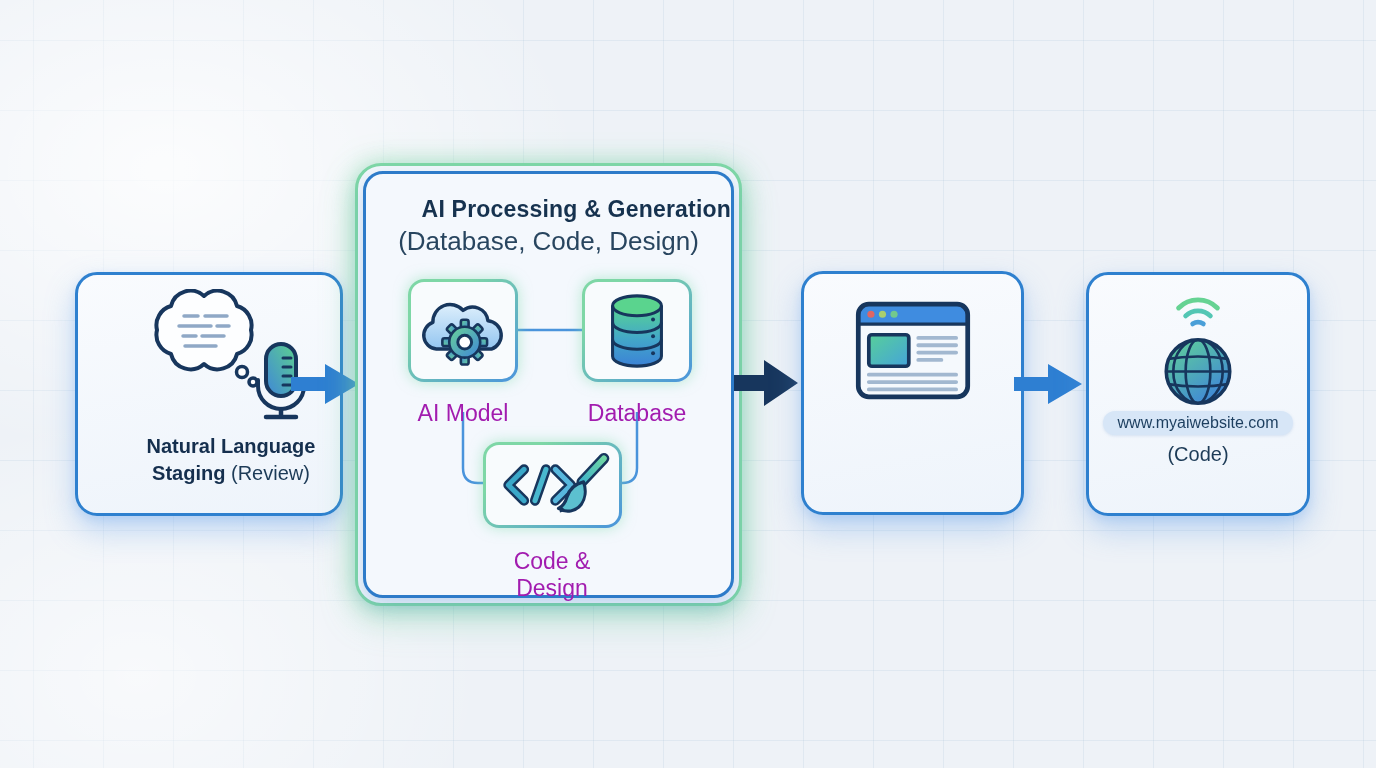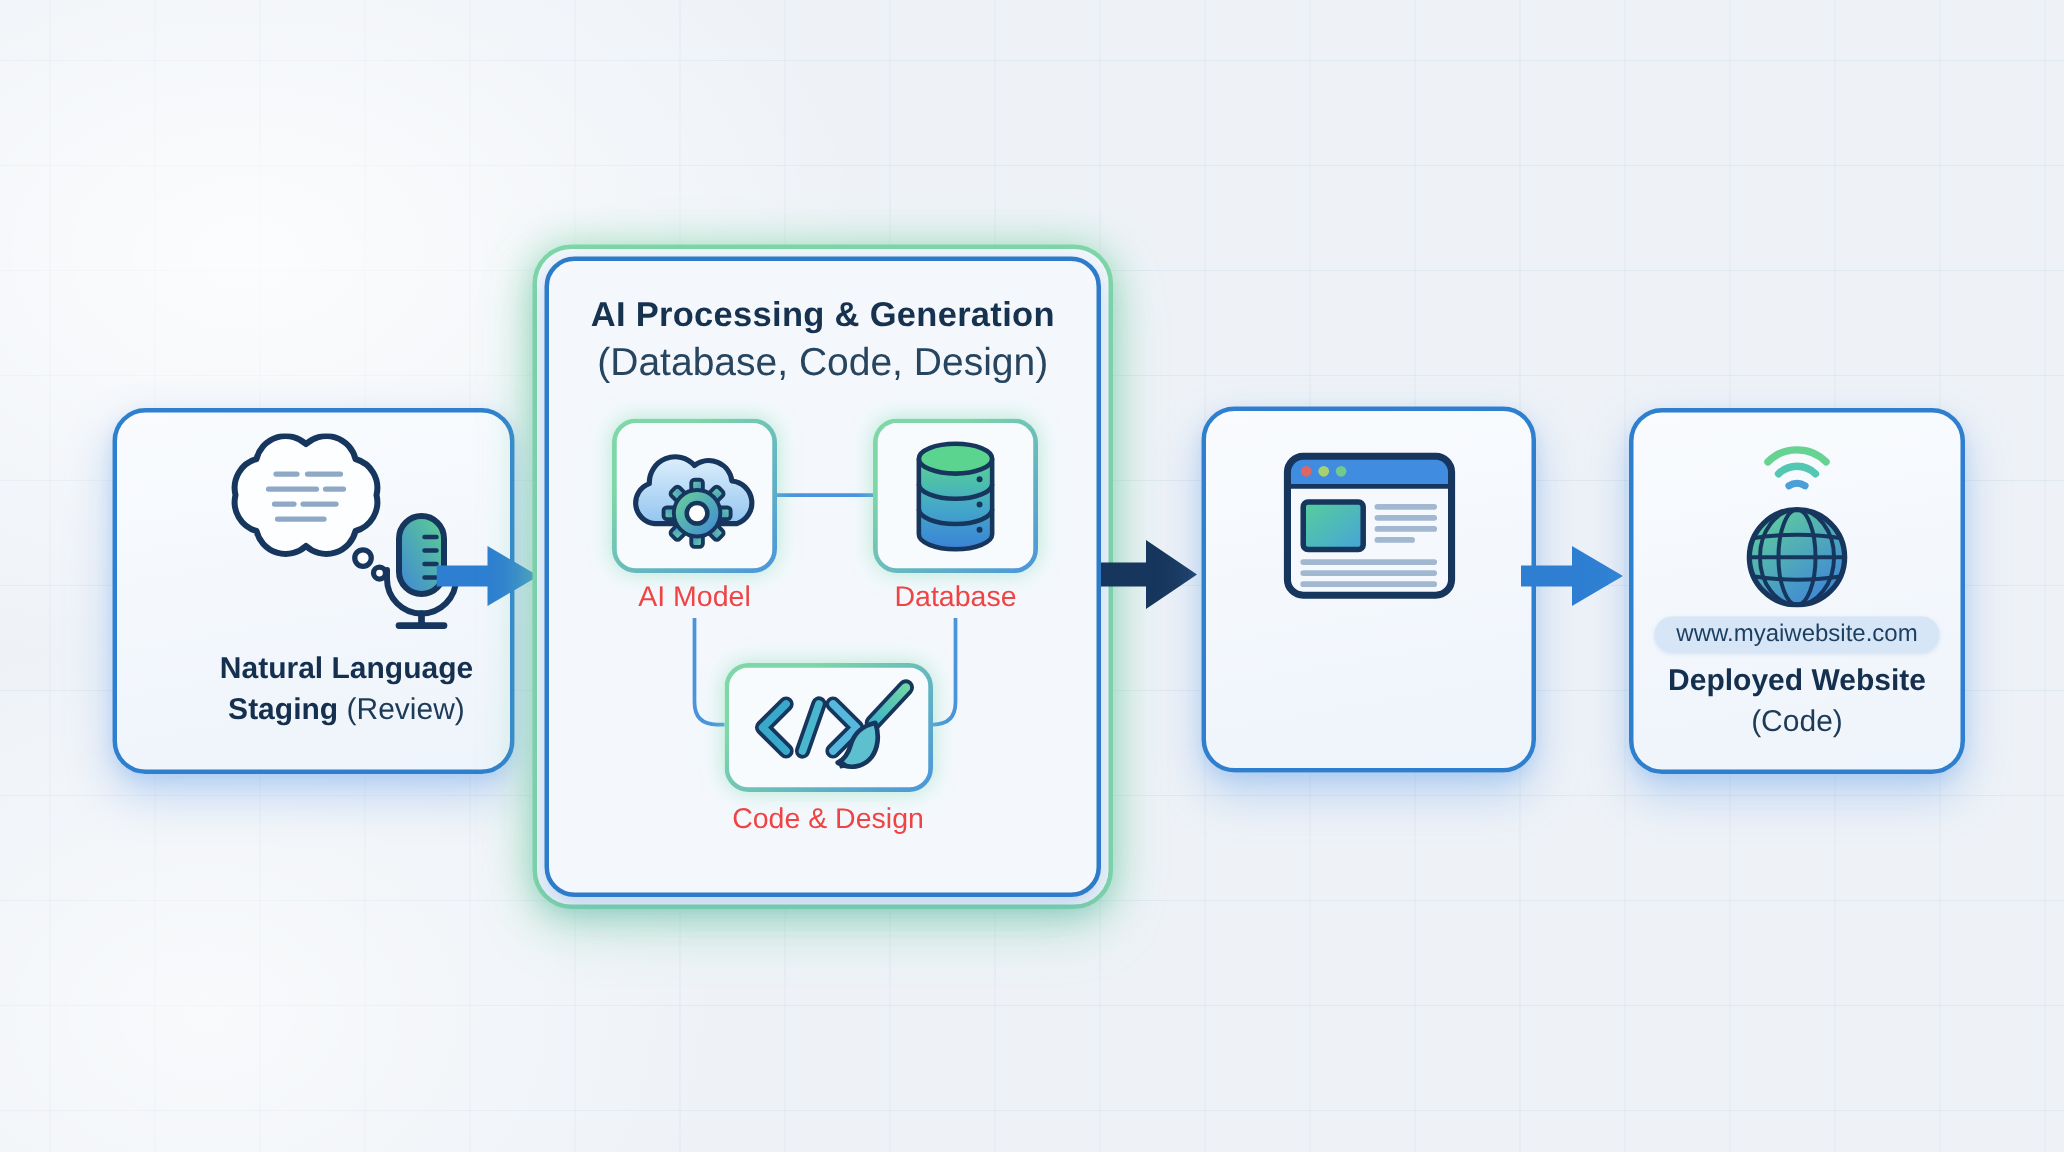--- a/index.html
+++ b/index.html
@@ -30,36 +30,36 @@
     border:3px solid #7ed7a6;border-radius:26px;background:#f2f7fb;
     box-shadow:0 0 26px rgba(125,215,165,.6),0 14px 34px rgba(110,200,160,.35);
     box-sizing:border-box;
   }
   .central-inner{
     position:absolute;left:5px;top:5px;right:5px;bottom:5px;
     border:3px solid #2d7bc9;border-radius:20px;background:#f4f8fd;
     box-shadow:0 8px 18px rgba(70,130,210,.28);
   }
   .central-title{
-    position:absolute;top:22px;left:0;width:100%;text-align:center;
+    position:absolute;top:22px;left:0;width:100%;text-align:right;
     font-size:23px;font-weight:700;color:#16324f;letter-spacing:.2px;
   }
   .central-subtitle{
     position:absolute;top:52px;left:0;width:100%;text-align:center;
     font-size:26px;font-weight:400;color:#28455f;
   }
   .subnode{
     position:absolute;border-radius:16px;border:3px solid transparent;
     background:linear-gradient(#f8fbfd,#f8fbfd) padding-box,
                linear-gradient(140deg,#7ed7a6 25%,#4a94dc 100%) border-box;
     box-shadow:0 0 14px rgba(130,220,175,.55);
     display:flex;align-items:center;justify-content:center;box-sizing:border-box;
   }
   .sublabel{
-    position:absolute;text-align:center;font-size:19px;color:#ef4444;
+    position:absolute;text-align:center;font-size:23px;color:#a21caf;margin-top:12px;
   }
   .connectors{position:absolute;left:0;top:0;pointer-events:none;}
   .arrow{position:absolute;}
   .pill{
     background:#d7e6f7;border-radius:999px;padding:3px 15px;
     font-size:16px;color:#1c3e5f;white-space:nowrap;
     box-shadow:0 1px 3px rgba(120,160,210,.25);
   }
 </style>
 </head>
@@ -248,18 +248,17 @@
       <circle cx="60" cy="98" r="36" fill="url(#gGlobe)"></circle>
       <g clip-path="url(#clipGlobe)" stroke="#17365d" stroke-width="3" fill="none">
         <ellipse cx="60" cy="98" rx="14" ry="36"></ellipse>
         <ellipse cx="60" cy="98" rx="28" ry="36"></ellipse>
         <path d="M24,84 Q60,78 96,84 M24,98 H96 M24,112 Q60,118 96,112"></path>
       </g>
       <circle cx="60" cy="98" r="36" fill="none" stroke="#17365d" stroke-width="4"></circle>
     </svg>
     <div class="pill" style="margin-top:6px;text-align:center;">www.myaiwebsite.com</div>
     <div class="node-label" style="margin-top:6px;">
-      <div><span>Deployed Website</span></div>
       <div><span class="reg">(Code)</span></div>
     </div>
   </div>
 
 </div>
 
 </body></html>

